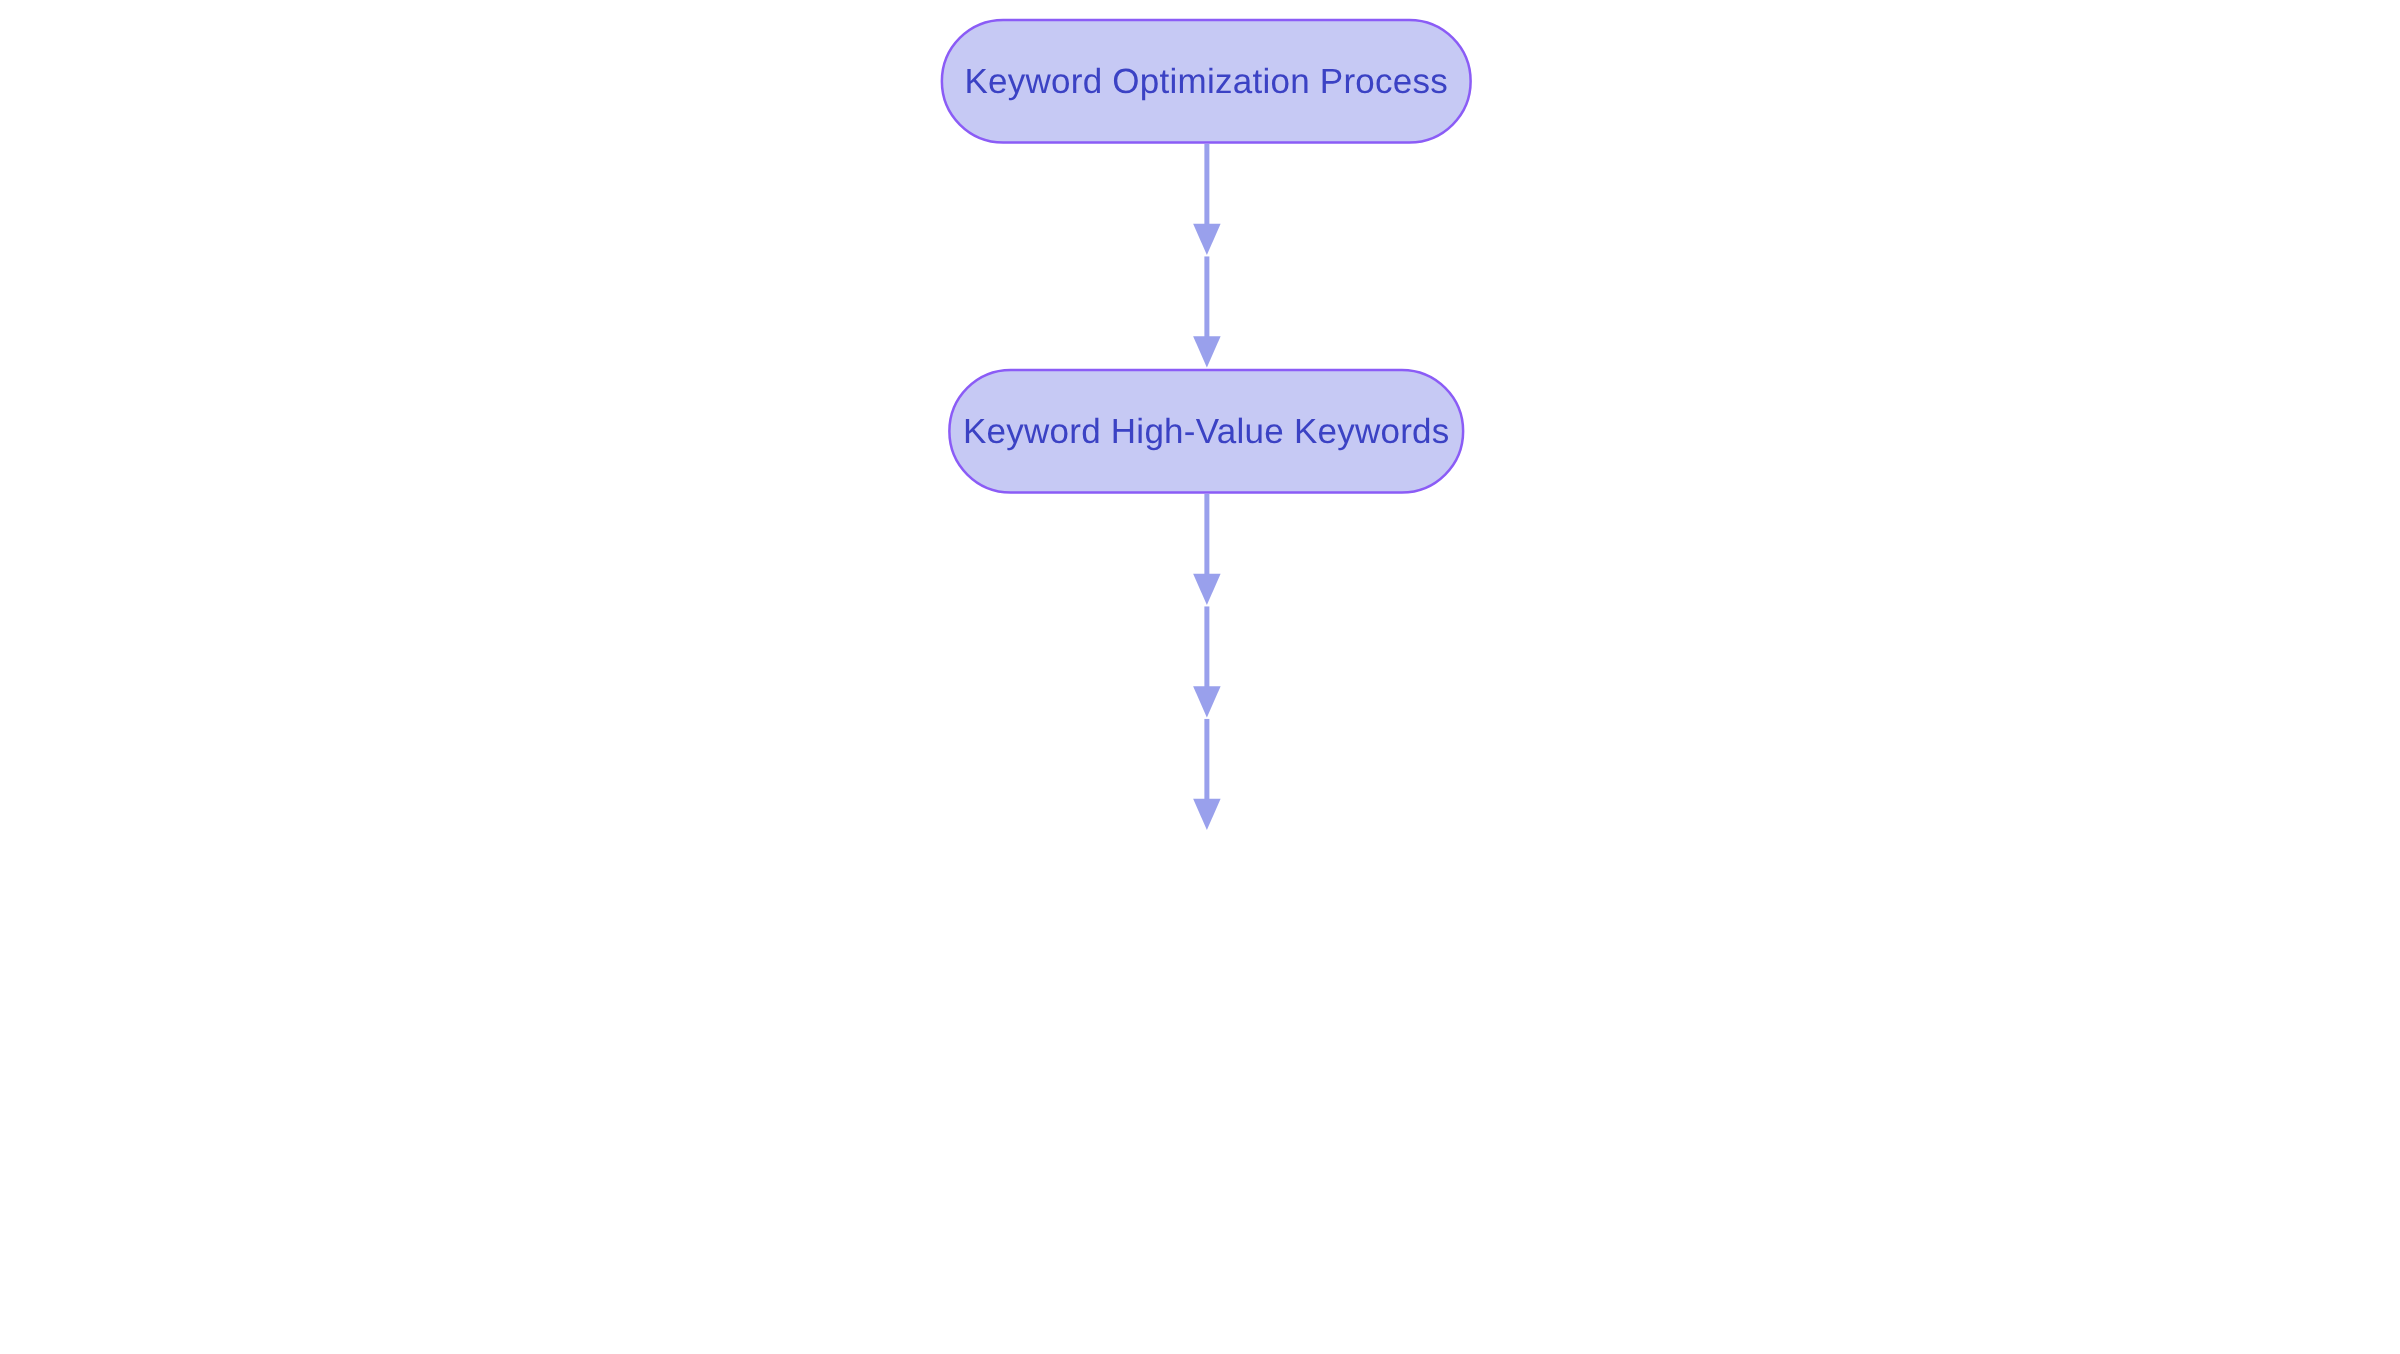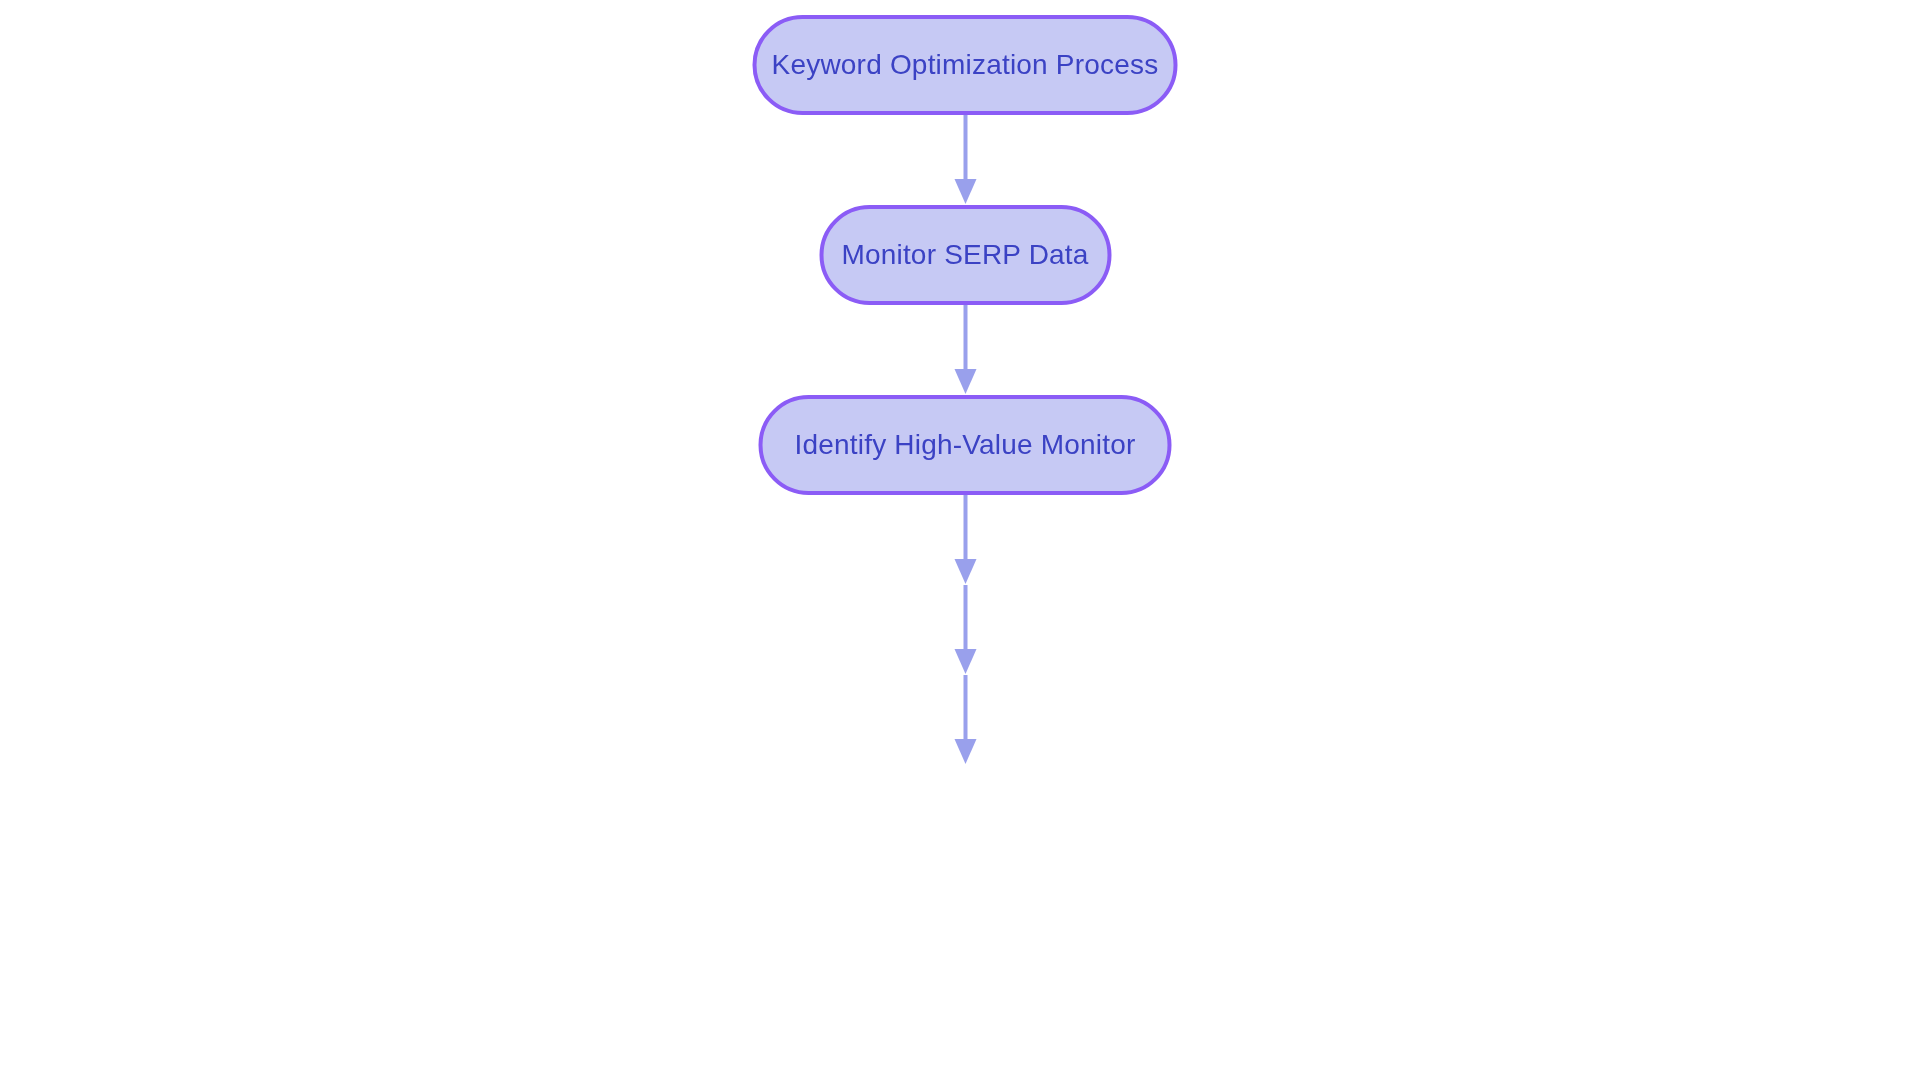--- a/index.html
+++ b/index.html
@@ -21,21 +21,21 @@
     display: flex;
     flex-direction: column;
     align-items: center;
   }
   .node {
     height: 100px;
     display: flex;
     align-items: center;
     justify-content: center;
     background: #c6c9f4;
-    border: 4px solid #8b5cf6;
+    border: 2px solid #8b5cf6;
     border-radius: 50px;
     color: #3b42c4;
     font-size: 28px;
     font-weight: 500;
     letter-spacing: 0.2px;
     white-space: nowrap;
     text-align: center;
   }
   .node-1 { width: 425px; }
   .node-2 { width: 292px; }
@@ -58,31 +58,28 @@
 
     <div class="node node-1">
       <span>Keyword Optimization Process</span>
     </div>
 
     <svg class="arrow" viewBox="0 0 26 90">
       <line x1="13" y1="0" x2="13" y2="66" stroke="#99a0ec" stroke-width="4"></line>
       <polygon points="2,64 24,64 13,89" fill="#99a0ec"></polygon>
     </svg>
 
-    <div class="node node-2">
-      <span>Monitor SERP Data</span>
-    </div>
 
     <svg class="arrow" viewBox="0 0 26 90">
       <line x1="13" y1="0" x2="13" y2="66" stroke="#99a0ec" stroke-width="4"></line>
       <polygon points="2,64 24,64 13,89" fill="#99a0ec"></polygon>
     </svg>
 
     <div class="node node-3">
-      <span>Identify High-Value Monitor</span>
+      <span>Keyword High-Value Keywords</span>
     </div>
 
     <svg class="arrow" viewBox="0 0 26 90">
       <line x1="13" y1="0" x2="13" y2="66" stroke="#99a0ec" stroke-width="4"></line>
       <polygon points="2,64 24,64 13,89" fill="#99a0ec"></polygon>
     </svg>
 
 
     <svg class="arrow" viewBox="0 0 26 90">
       <line x1="13" y1="0" x2="13" y2="66" stroke="#99a0ec" stroke-width="4"></line>

